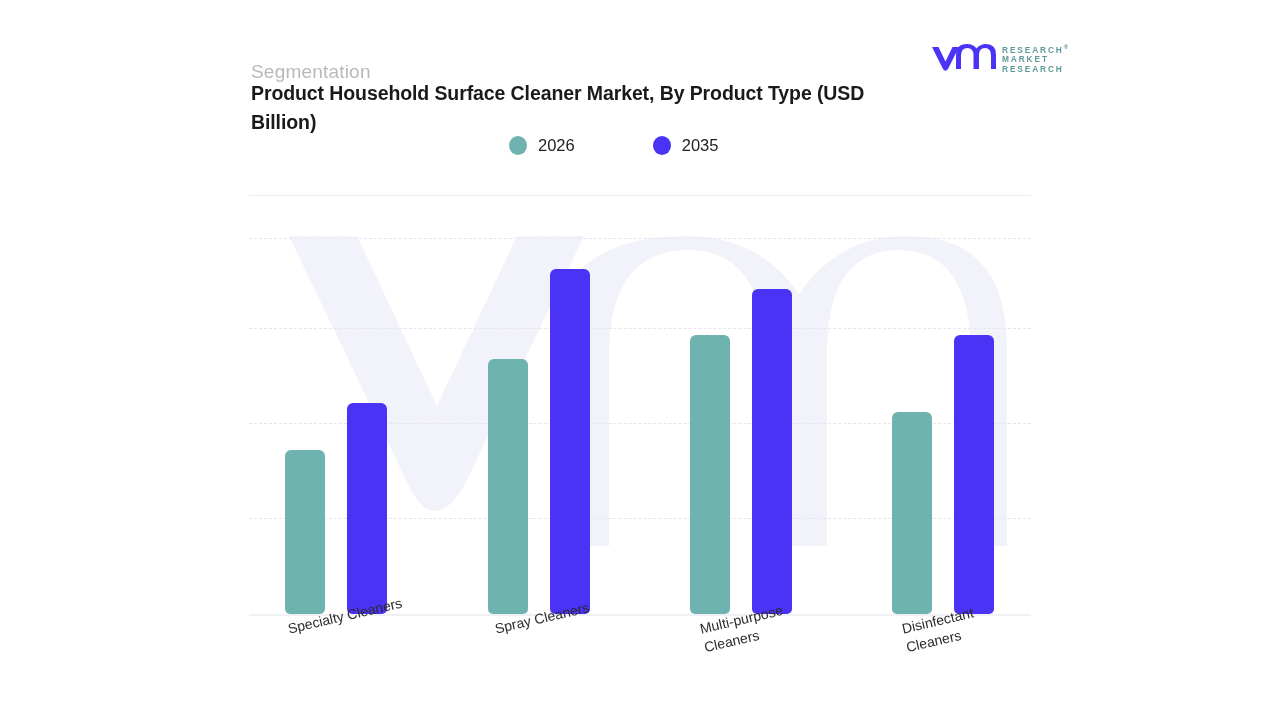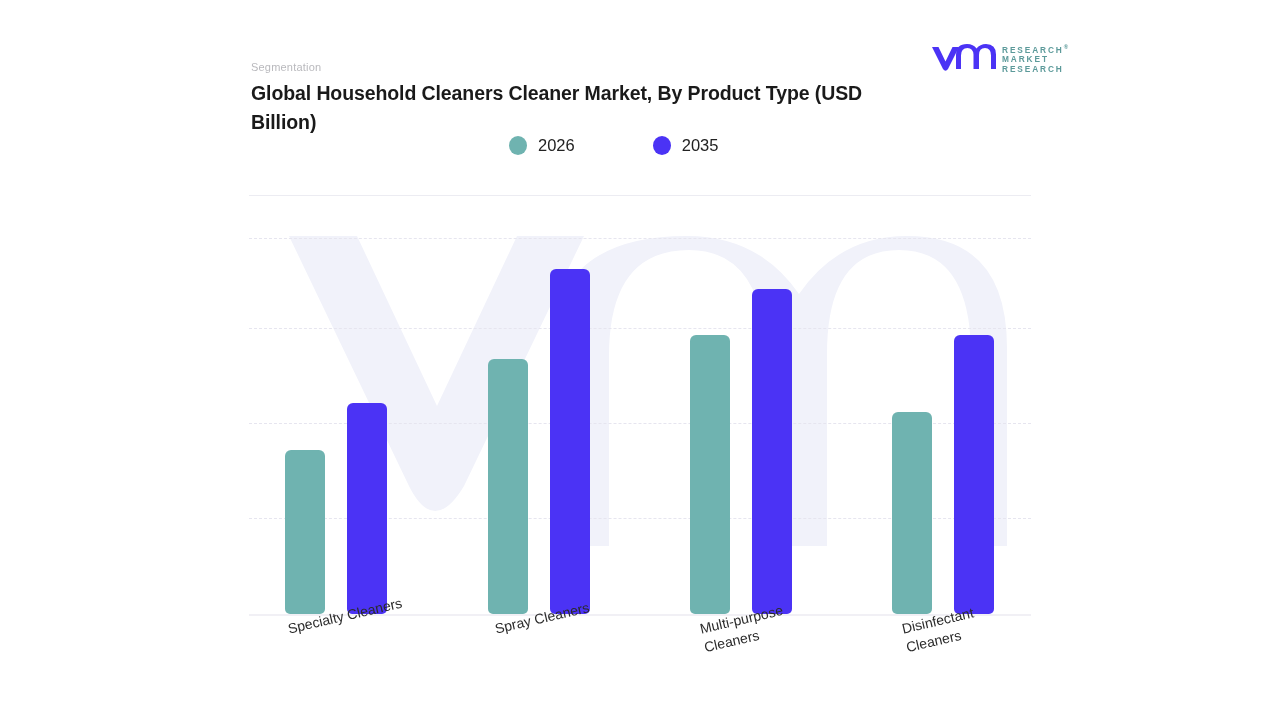--- a/index.html
+++ b/index.html
@@ -7,21 +7,21 @@
     width: 1280px; height: 720px;
     background: #ffffff;
     font-family: "Liberation Sans", sans-serif;
     overflow: hidden;
   }
   .page { position: relative; width: 1280px; height: 720px; background: #fff; }
 
   
   .eyebrow {
     position: absolute; left: 251px; top: 61px;
-    font-size: 11px; color: #b9b9bd; letter-spacing: .2px;
+    font-size: 19px; color: #b9b9bd; letter-spacing: .2px;
   }
   .title {
     position: absolute; left: 251px; top: 79px;
     width: 660px;
     font-size: 19.5px; font-weight: bold; color: #1a1a1a;
     line-height: 29px; letter-spacing: -0.1px;
   }
 
   
   .logo { position: absolute; left: 930px; top: 42px; width: 135px; height: 30px; }
@@ -84,21 +84,21 @@
     white-space: pre-line;
     text-align: left;
   }
 </style>
 </head>
 <body>
 
 <div class="page">
 
   <div class="eyebrow">Segmentation</div>
-  <div class="title">Global Household Cleaners Cleaner Market, By Product Type (USD Billion)</div>
+  <div class="title">Product Household Surface Cleaner Market, By Product Type (USD Billion)</div>
 
   <div class="logo">
     <svg class="logo-mark" viewBox="0 0 66 30" xmlns="http://www.w3.org/2000/svg">
       <path d="M2 5 L13 27 Q15.5 30.5 18 27 L29 5 L22.5 5 L15.5 19.5 L8.5 5 Z" fill="#4B33F5"></path>
       <path d="M31 27 L31 13.5 Q31 6 37.5 6 Q43 6 43.5 12.5 L43.5 27 L49 27 L49 13 Q49 6 55 6 Q61 6 61 13.5 L61 27 L66 27 L66 12.5 Q66 2 56 2 Q50 2 46.5 6.5 Q43.5 2 37 2 Q26 2 26 13 L26 27 Z" fill="#4B33F5"></path>
     </svg>
     <div class="logo-text">
       <div><span>RESEARCH</span><span class="reg">®</span></div>
       <div>MARKET</div>
       <div>RESEARCH</div>

